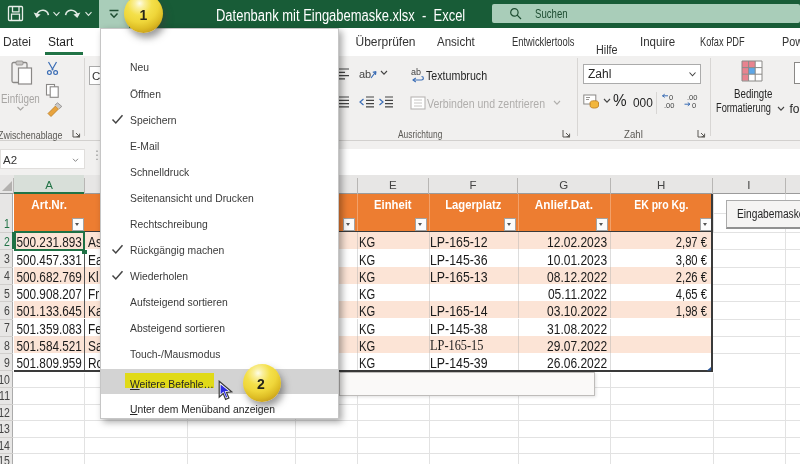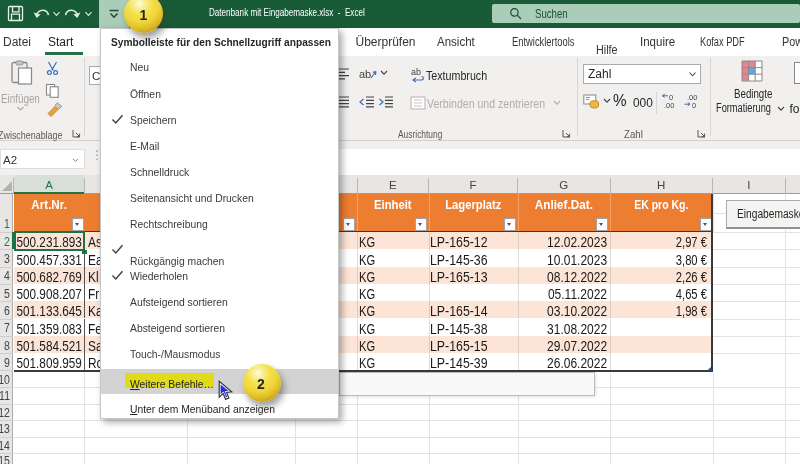--- a/index.html
+++ b/index.html
@@ -31,21 +31,21 @@
 <path d="M16.4 6.6 L13.3 12.0 L9.4 8.4 Z" fill="#dfe9e2"></path>
 </svg>
 <svg class="abs" style="left:84px;top:11px" width="9" height="6" viewBox="0 0 9 6">
       <path d="M1.5 1.2 L4.5 4.4 L7.5 1.2" fill="none" stroke="#dfe9e2" stroke-width="1.1"></path>
     </svg>
 <div class="abs" style="left:99px;top:0px;width:30px;height:28px;background:#A9CDB9;"></div>
 <svg class="abs" style="left:107px;top:9px" width="14" height="11" viewBox="0 0 14 11">
 <path d="M2.5 1.5 H11.5" stroke="#1E4D32" stroke-width="1.5" fill="none"></path>
 <path d="M3.5 4.5 L7 8.2 L10.5 4.5" fill="none" stroke="#1E4D32" stroke-width="1.5"></path>
 </svg>
-<div class="txt" style="left:209px;top:7px;font-size:10px;color:#ffffff;"><span class="sx" style="transform:scaleX(0.81);">Datenbank mit Eingabemaske.xlsx&nbsp; -&nbsp; Excel</span></div>
+<div class="txt" style="left:216px;top:7px;font-size:16px;color:#ffffff;"><span class="sx" style="transform:scaleX(0.81);">Datenbank mit Eingabemaske.xlsx&nbsp; -&nbsp; Excel</span></div>
 <div class="abs" style="left:492px;top:4px;width:308px;height:19px;background:#A9CDB9;border-radius:2px;"></div>
 <svg class="abs" style="left:509px;top:7px" width="13" height="13" viewBox="0 0 13 13">
 <circle cx="5.4" cy="5.4" r="3.7" fill="none" stroke="#1E4D32" stroke-width="1.2"></circle>
 <path d="M8.2 8.2 L12 12" stroke="#1E4D32" stroke-width="1.2"></path>
 </svg>
 <div class="txt" style="left:535px;top:8px;font-size:12px;color:#1E4D32;"><span class="sx" style="transform:scaleX(0.8);">Suchen</span></div>
 <div class="abs" style="left:0px;top:28px;width:800px;height:28px;background:#ffffff;"></div>
 <div class="txt" style="left:3px;top:36px;font-size:12px;color:#333;">Datei</div>
 <div class="txt" style="left:48px;top:36px;font-size:12px;color:#212121;">Start</div>
 <div class="abs" style="left:45px;top:52px;width:38px;height:3px;background:#217346;"></div>
@@ -333,21 +333,21 @@
 <div class="txt" style="left:517px;top:320.7px;width:90px;text-align:right;font-size:14px;color:#1a1a1a;"><span style="display:inline-block;transform:scaleX(0.856);transform-origin:100% 50%;">31.08.2022</span></div>
 <div class="abs" style="left:357px;top:318.5px;width:1px;height:17.3px;background:rgba(170,170,170,0.4);"></div>
 <div class="abs" style="left:428.5px;top:318.5px;width:1px;height:17.3px;background:rgba(170,170,170,0.4);"></div>
 <div class="abs" style="left:517.5px;top:318.5px;width:1px;height:17.3px;background:rgba(170,170,170,0.4);"></div>
 <div class="abs" style="left:610px;top:318.5px;width:1px;height:17.3px;background:rgba(170,170,170,0.4);"></div>
 <div class="abs" style="left:14px;top:335.8px;width:698.5px;height:17.3px;background:#FCE4D6;"></div>
 <div class="txt" style="left:-8px;top:338.0px;width:90px;text-align:right;font-size:14px;color:#1a1a1a;"><span style="display:inline-block;transform:scaleX(0.84);transform-origin:100% 50%;">501.584.521</span></div>
 <div class="txt" style="left:87.5px;top:338.0px;font-size:14px;color:#1a1a1a;"><span class="sx" style="transform:scaleX(0.85);">Sa</span></div>
 <div class="abs" style="left:84px;top:335.8px;width:1.2px;height:17.3px;background:#555;"></div>
 <div class="txt" style="left:358.5px;top:338.0px;font-size:14px;color:#1a1a1a;"><span class="sx" style="transform:scaleX(0.8);">KG</span></div>
-<div class="txt" style="left:430px;top:338.0px;font-size:14px;color:#1a1a1a;"><span class="sx" style="transform:scaleX(0.88);">LP-165-15</span></div>
+<div class="txt" style="left:430px;top:338.0px;font-size:14px;color:#1a1a1a;font-family:Liberation Serif, serif;"><span class="sx" style="transform:scaleX(0.88);">LP-165-15</span></div>
 <div class="txt" style="left:517px;top:338.0px;width:90px;text-align:right;font-size:14px;color:#1a1a1a;"><span style="display:inline-block;transform:scaleX(0.856);transform-origin:100% 50%;">29.07.2022</span></div>
 <div class="abs" style="left:357px;top:335.8px;width:1px;height:17.3px;background:rgba(170,170,170,0.4);"></div>
 <div class="abs" style="left:428.5px;top:335.8px;width:1px;height:17.3px;background:rgba(170,170,170,0.4);"></div>
 <div class="abs" style="left:517.5px;top:335.8px;width:1px;height:17.3px;background:rgba(170,170,170,0.4);"></div>
 <div class="abs" style="left:610px;top:335.8px;width:1px;height:17.3px;background:rgba(170,170,170,0.4);"></div>
 <div class="abs" style="left:14px;top:353.1px;width:698.5px;height:17.3px;background:#FFFFFF;"></div>
 <div class="txt" style="left:-8px;top:355.3px;width:90px;text-align:right;font-size:14px;color:#1a1a1a;"><span style="display:inline-block;transform:scaleX(0.84);transform-origin:100% 50%;">501.809.959</span></div>
 <div class="txt" style="left:87.5px;top:355.3px;font-size:14px;color:#1a1a1a;"><span class="sx" style="transform:scaleX(0.85);">Ro</span></div>
 <div class="abs" style="left:84px;top:353.1px;width:1.2px;height:17.3px;background:#555;"></div>
 <div class="txt" style="left:358.5px;top:355.3px;font-size:14px;color:#1a1a1a;"><span class="sx" style="transform:scaleX(0.8);">KG</span></div>
@@ -375,34 +375,33 @@
 <div class="txt" style="left:-12px;top:372.5px;width:22px;text-align:right;font-size:12.5px;color:#444;"><span style="display:inline-block;transform:scaleX(0.84);transform-origin:100% 50%;">10</span></div>
 <div class="txt" style="left:-12px;top:389.0px;width:22px;text-align:right;font-size:12.5px;color:#444;"><span style="display:inline-block;transform:scaleX(0.84);transform-origin:100% 50%;">11</span></div>
 <div class="txt" style="left:-12px;top:405.5px;width:22px;text-align:right;font-size:12.5px;color:#444;"><span style="display:inline-block;transform:scaleX(0.84);transform-origin:100% 50%;">12</span></div>
 <div class="txt" style="left:-12px;top:422.0px;width:22px;text-align:right;font-size:12.5px;color:#444;"><span style="display:inline-block;transform:scaleX(0.84);transform-origin:100% 50%;">13</span></div>
 <div class="txt" style="left:-12px;top:438.5px;width:22px;text-align:right;font-size:12.5px;color:#444;"><span style="display:inline-block;transform:scaleX(0.84);transform-origin:100% 50%;">14</span></div>
 <div class="txt" style="left:-12px;top:453.5px;width:22px;text-align:right;font-size:12.5px;color:#444;"><span style="display:inline-block;transform:scaleX(0.84);transform-origin:100% 50%;">15</span></div>
 <div class="abs" style="left:726px;top:200px;width:84px;height:29px;background:#F5F4F3;border:1px solid #ABABAB;border-bottom:2px solid #919191;"></div>
 <div class="txt" style="left:737px;top:207.5px;font-size:12px;color:#262626;"><span class="sx" style="transform:scaleX(0.85);">Eingabemaske</span></div>
 <div class="abs" style="left:339px;top:372px;width:256px;height:23.5px;background:#FAF9F8;border:1px solid #BEBCBA;box-shadow:1px 1px 3px rgba(0,0,0,0.12);"></div>
 <div class="abs" style="left:100px;top:28px;width:238.5px;height:390.5px;background:#ffffff;border:1px solid #C6C6C6;box-shadow:3px 3px 7px rgba(0,0,0,0.35);"></div>
-<div class="txt" style="left:110.5px;top:35.5px;font-size:11.5px;color:#262626;font-weight:bold;"><span class="sx" style="transform:scaleX(0.885);">Symbolleiste für den Schnellzugriff anpassen</span></div>
 <div class="abs" style="left:101px;top:369.3px;width:236.5px;height:25px;background:#D3D3D3;"></div>
 <div class="abs" style="left:124.5px;top:373px;width:89.5px;height:14.5px;background:#E0DA18;"></div>
 <div class="txt" style="left:130px;top:61.4px;font-size:11.5px;color:#3A3A3A;"><span class="sx" style="transform:scaleX(0.9);">Neu</span></div>
 <div class="txt" style="left:130px;top:87.5px;font-size:11.5px;color:#3A3A3A;"><span class="sx" style="transform:scaleX(0.9);">Öffnen</span></div>
 <div class="txt" style="left:130px;top:113.5px;font-size:11.5px;color:#3A3A3A;"><span class="sx" style="transform:scaleX(0.9);">Speichern</span></div>
 <svg class="abs" style="left:111px;top:113.7px" width="13" height="11" viewBox="0 0 13 11">
       <path d="M1.5 5.5 L4.8 9 L11.5 1.2" fill="none" stroke="#444" stroke-width="1.5"></path>
     </svg>
 <div class="txt" style="left:130px;top:139.6px;font-size:11.5px;color:#3A3A3A;"><span class="sx" style="transform:scaleX(0.9);">E-Mail</span></div>
 <div class="txt" style="left:130px;top:165.7px;font-size:11.5px;color:#3A3A3A;"><span class="sx" style="transform:scaleX(0.9);">Schnelldruck</span></div>
 <div class="txt" style="left:130px;top:191.7px;font-size:11.5px;color:#3A3A3A;"><span class="sx" style="transform:scaleX(0.9);">Seitenansicht und Drucken</span></div>
 <div class="txt" style="left:130px;top:217.8px;font-size:11.5px;color:#3A3A3A;"><span class="sx" style="transform:scaleX(0.9);">Rechtschreibung</span></div>
-<div class="txt" style="left:130px;top:243.9px;font-size:11.5px;color:#3A3A3A;margin-top:11px;"><span class="sx" style="transform:scaleX(0.9);">Rückgängig machen</span></div>
+<div class="txt" style="left:130px;top:243.9px;font-size:11.5px;color:#3A3A3A;"><span class="sx" style="transform:scaleX(0.9);">Rückgängig machen</span></div>
 <svg class="abs" style="left:111px;top:244.1px" width="13" height="11" viewBox="0 0 13 11">
       <path d="M1.5 5.5 L4.8 9 L11.5 1.2" fill="none" stroke="#444" stroke-width="1.5"></path>
     </svg>
 <div class="txt" style="left:130px;top:270.0px;font-size:11.5px;color:#3A3A3A;"><span class="sx" style="transform:scaleX(0.9);">Wiederholen</span></div>
 <svg class="abs" style="left:111px;top:270.2px" width="13" height="11" viewBox="0 0 13 11">
       <path d="M1.5 5.5 L4.8 9 L11.5 1.2" fill="none" stroke="#444" stroke-width="1.5"></path>
     </svg>
 <div class="txt" style="left:130px;top:296.0px;font-size:11.5px;color:#3A3A3A;"><span class="sx" style="transform:scaleX(0.9);">Aufsteigend sortieren</span></div>
 <div class="txt" style="left:130px;top:322.1px;font-size:11.5px;color:#3A3A3A;"><span class="sx" style="transform:scaleX(0.9);">Absteigend sortieren</span></div>
 <div class="txt" style="left:130px;top:348.2px;font-size:11.5px;color:#3A3A3A;"><span class="sx" style="transform:scaleX(0.9);">Touch-/Mausmodus</span></div>

